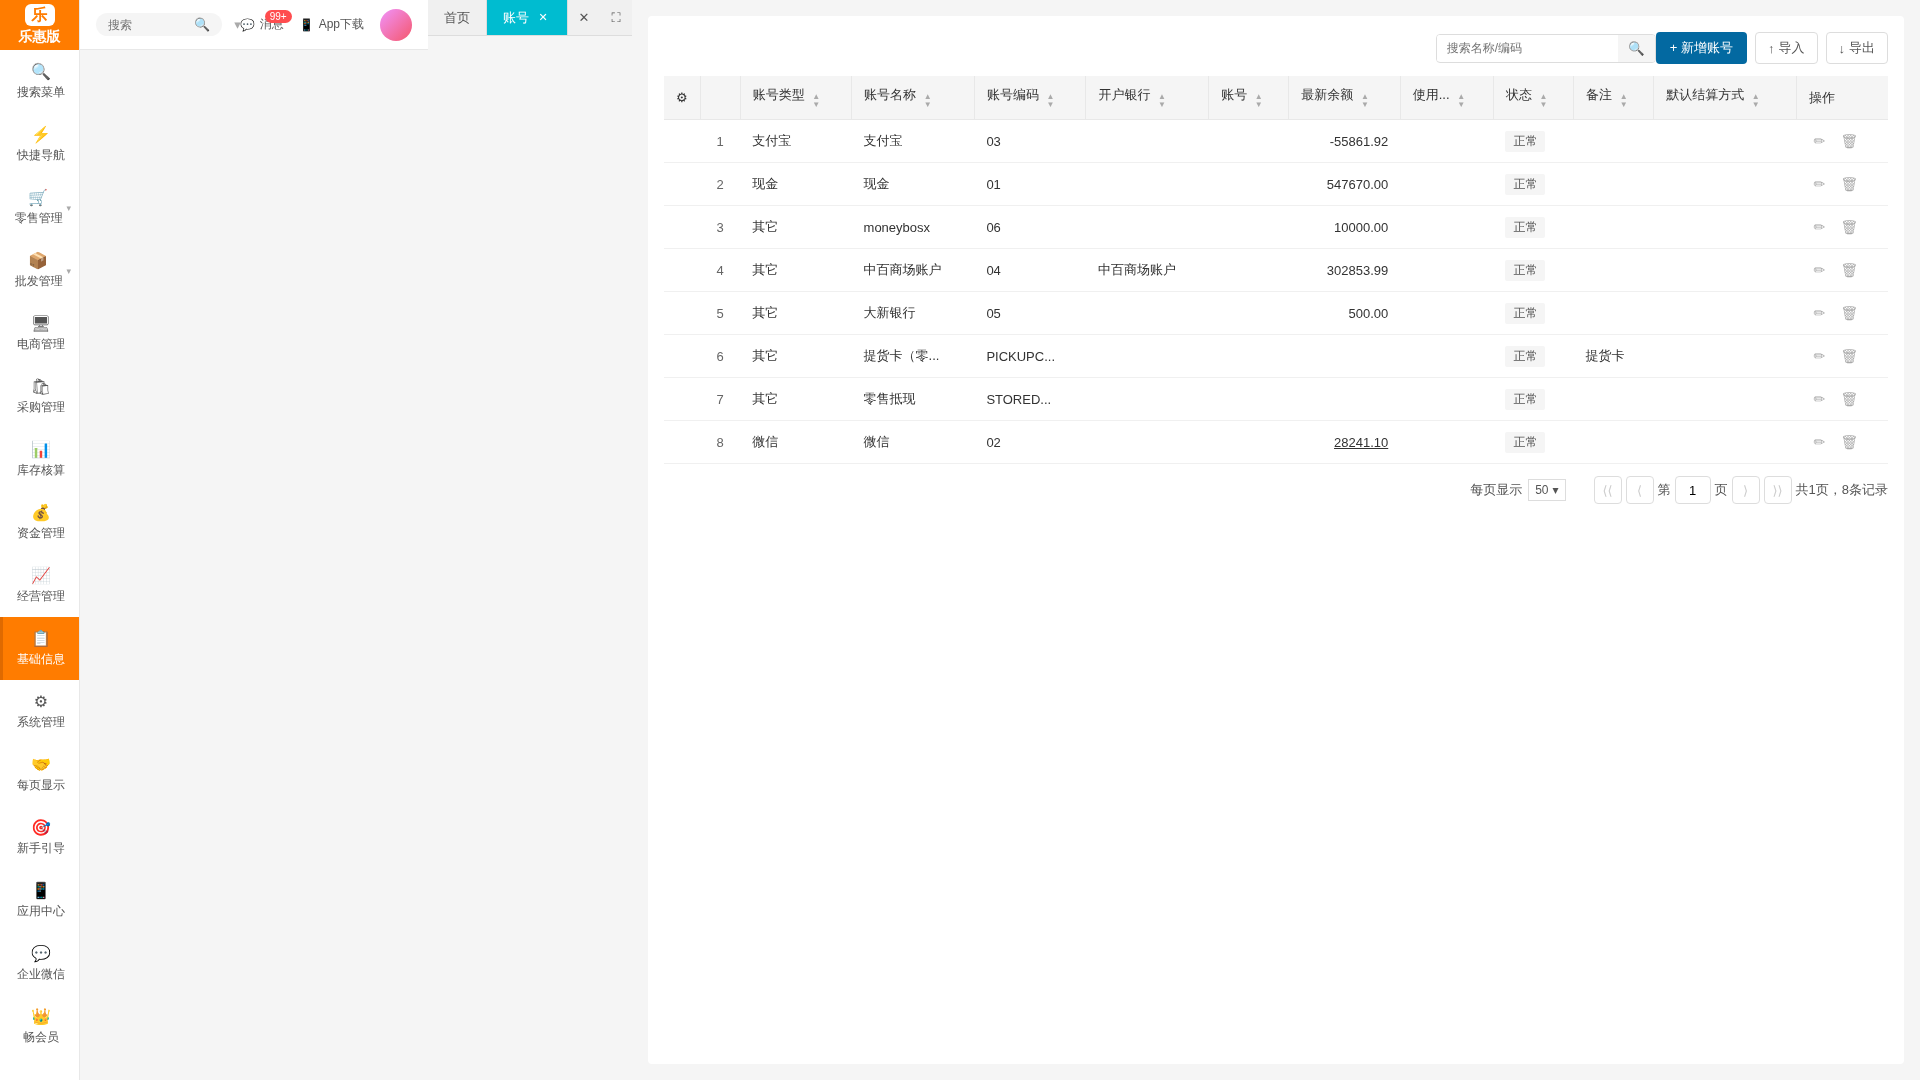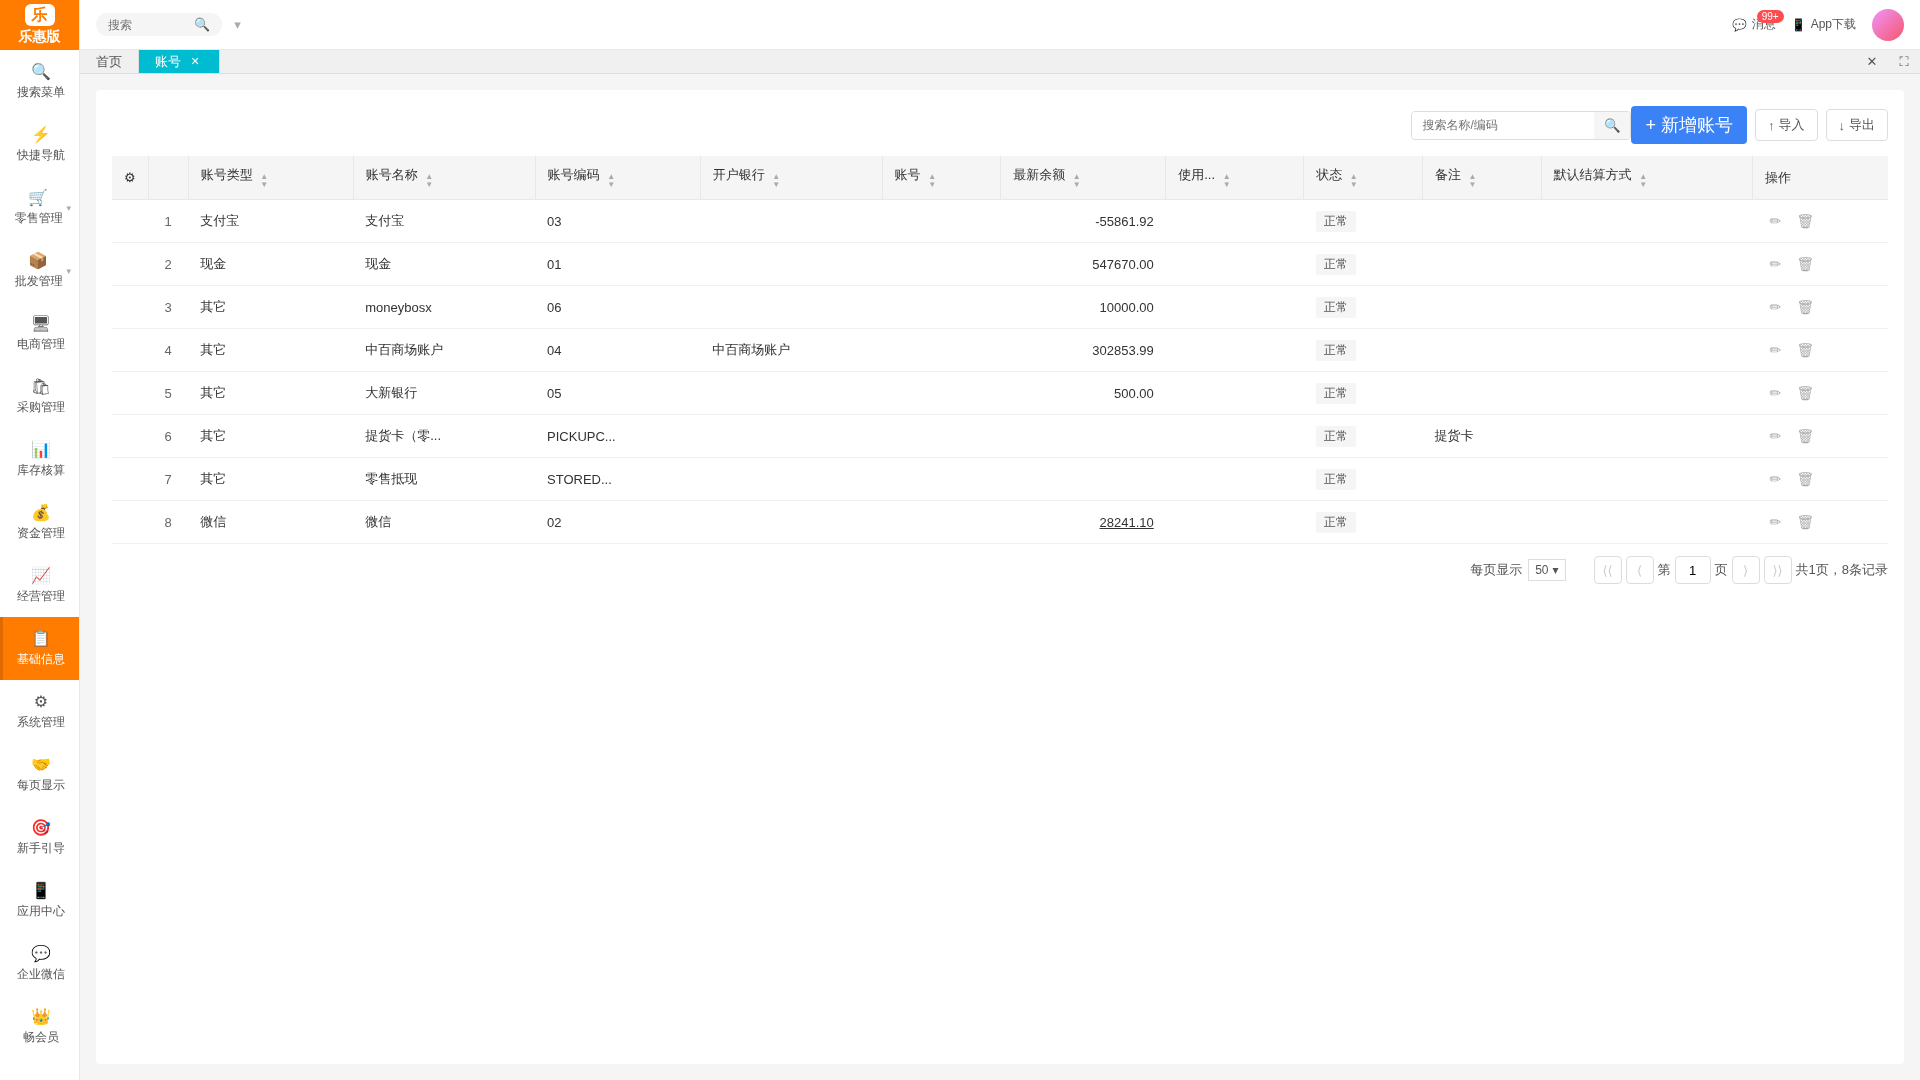--- a/index.html
+++ b/index.html
@@ -60,21 +60,20 @@
     .sidebar-item.active { background: #ff7c00; color: #fff; border-left-color: #e06a00; }
     .sidebar-item .icon { font-size: 16px; margin-bottom: 3px; }
     .sidebar-item .sub-arrow { font-size: 9px; color: #aaa; }
     .sidebar-item.has-sub { flex-direction: row; justify-content: space-between; padding: 12px 8px; }
     .sidebar-item.has-sub .label-arrow { display: flex; flex-direction: column; align-items: center; flex: 1; }
 
     
     .main-area {
       flex: 1;
       display: flex;
-      flex-direction: column;
       overflow: hidden;
     }
 
     
     .topbar {
       height: 50px;
       background: #fff;
       display: flex;
       align-items: center;
       justify-content: space-between;
@@ -139,21 +138,21 @@
     .topbar-avatar {
       width: 32px;
       height: 32px;
       border-radius: 50%;
       background: linear-gradient(135deg, #f093fb, #f5576c);
       cursor: pointer;
     }
 
     
     .tabbar {
-      height: 24px;
+      height: 36px;
       background: #f0f0f0;
       display: flex;
       align-items: stretch;
       flex-shrink: 0;
       border-bottom: 1px solid #ddd;
     }
     .tab {
       display: flex;
       align-items: center;
       padding: 0 16px;
@@ -237,26 +236,26 @@
       padding: 6px 10px;
       cursor: pointer;
       color: #555;
     }
     .toolbar-actions {
       display: flex;
       align-items: center;
       gap: 8px;
     }
     .btn-primary {
-      background: #3b82f6;
+      background: #0369a1;
       color: #fff;
       border: none;
       border-radius: 4px;
       padding: 7px 14px;
-      font-size: 18px;
+      font-size: 13px;
       cursor: pointer;
       display: flex;
       align-items: center;
       gap: 4px;
     }
     .btn-outline {
       background: #fff;
       color: #555;
       border: 1px solid #ddd;
       border-radius: 4px;

